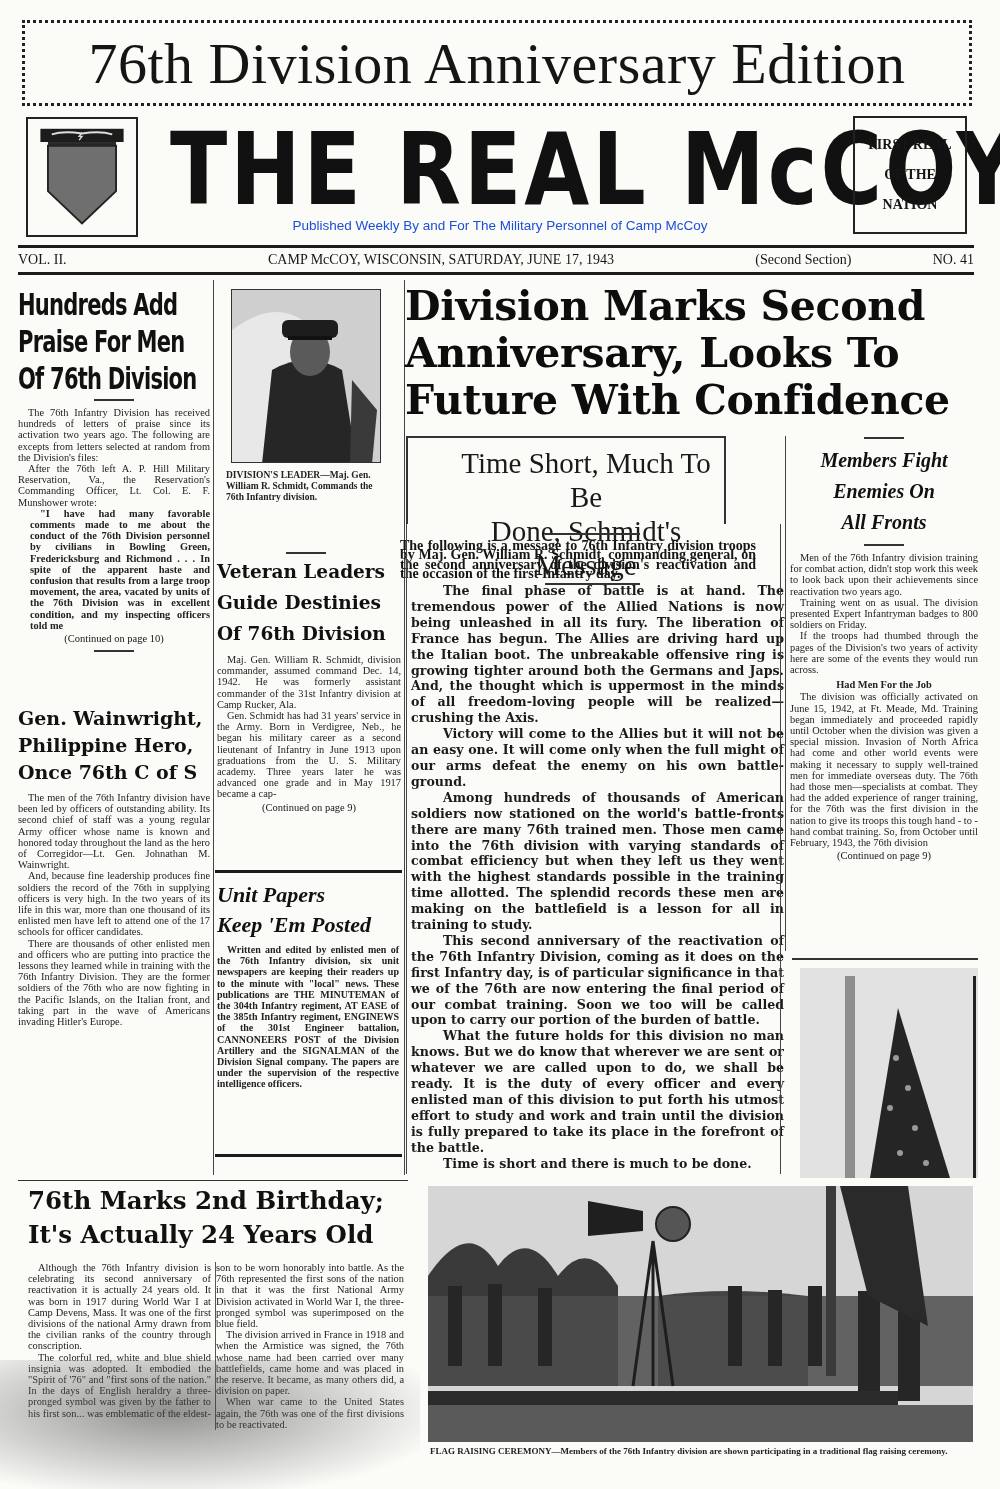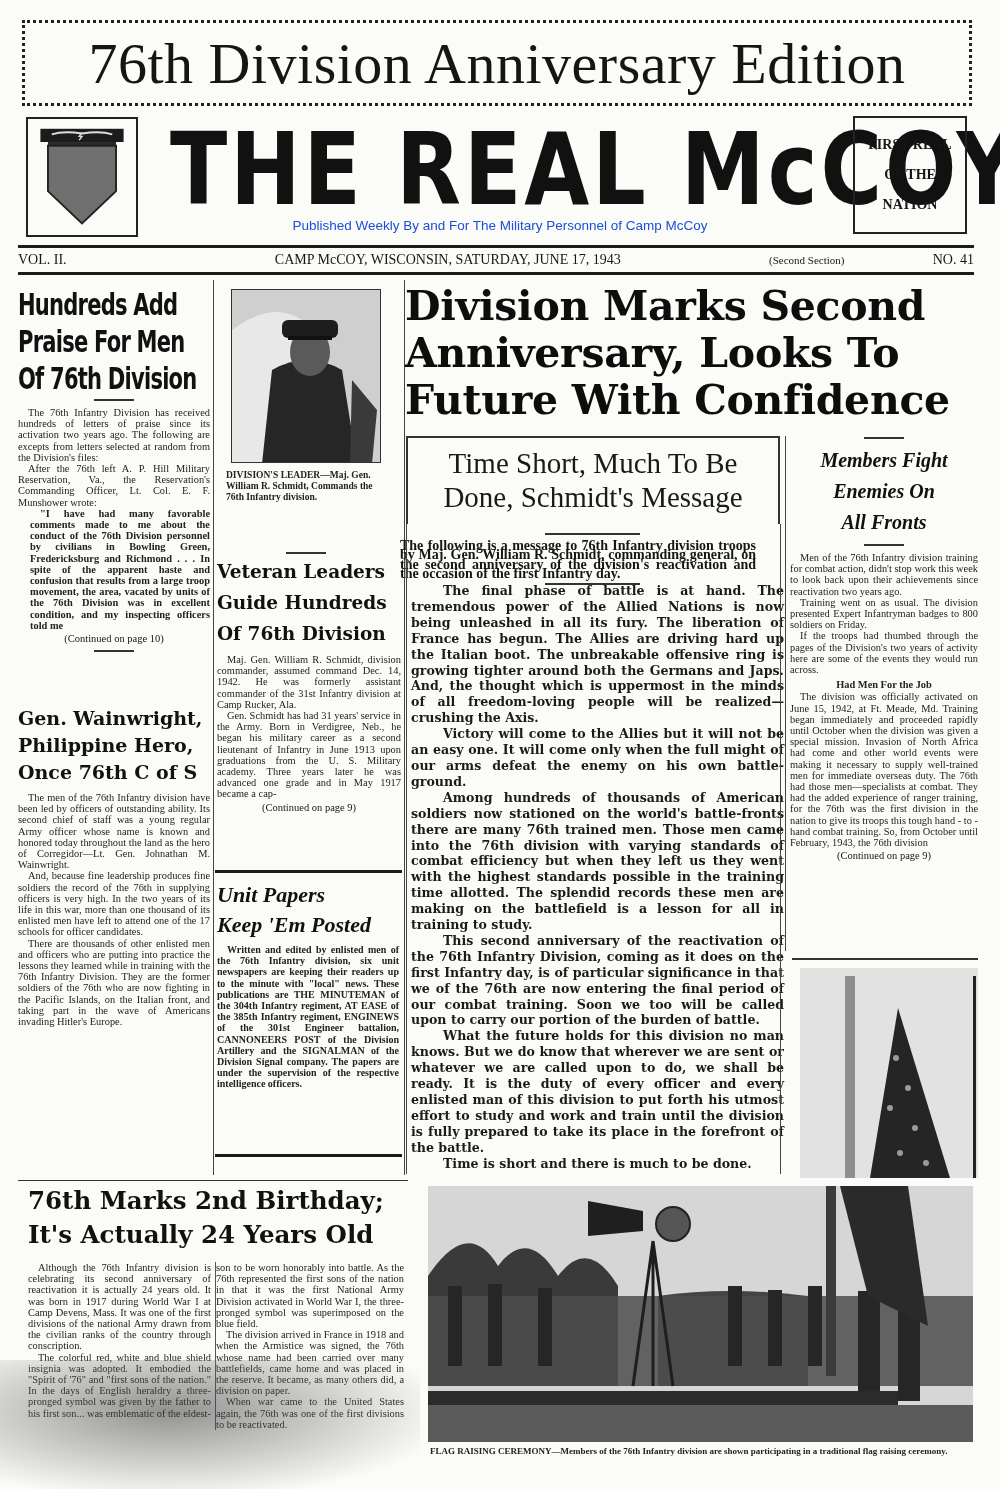--- a/index.html
+++ b/index.html
@@ -34,21 +34,21 @@
     padding: 12px 0; font-family: "Liberation Serif", serif; font-weight: bold; font-size: 14px;
   }
 
   .rule-thick { height: 3px; background: #1b1b1b; }
   .rule-thin { height: 1px; background: #333; }
 
   .dateline {
     left: 18px; top: 252px; width: 956px; display: flex; justify-content: space-between; align-items: baseline;
     font-family: "Liberation Serif", serif; font-size: 14px;
   }
-  .dateline .section { font-size: 11px; }
+  .dateline .section { font-size: 14px; }
 
   
   .col-rule { width: 1px; background: #444; }
   .head-condensed {
     font-family: "DejaVu Sans", sans-serif; font-weight: bold; color: #111;
     transform-origin: top left; letter-spacing: -1px;
   }
   .body-text {
     font-family: "Liberation Serif", serif; font-size: 10.4px; line-height: 11.2px;
     text-align: justify; color: #222;
@@ -66,21 +66,21 @@
     border: 1px solid #333; overflow: hidden; position: absolute;
   }
   .caption { font-family: "Liberation Serif", serif; font-size: 9.5px; line-height: 11px; font-weight: bold; color: #222; }
 
   .main-head {
     left: 405px; top: 283px; width: 575px;
     font-family: "DejaVu Serif", serif; font-weight: 900; font-size: 41px; line-height: 47px;
     letter-spacing: -0.3px; color: #0d0d0d;
   }
 
-  .message-box { left: 406px; top: 436px; width: 374px; height: 88px; border: 2px solid #333; border-bottom: none; }
+  .message-box { left: 406px; top: 436px; width: 320px; height: 88px; border: 2px solid #333; border-bottom: none; padding-left: 40px; }
   .message-head {
     font-family: "Liberation Serif", serif; font-size: 29px; line-height: 34px;
     text-align: center; padding-top: 8px; color: #1a1a1a;
   }
   .message-intro {
     left: 400px; top: 541px; width: 356px;
     font-family: "Liberation Serif", serif; font-weight: bold; font-size: 14px; line-height: 9.4px; text-align: justify;
   }
   .message-body {
     left: 411px; top: 583px; width: 373px;
@@ -167,21 +167,21 @@
     <rect x="56" y="46" width="44" height="4" fill="#111"></rect>
     <path d="M120 90 L145 120 L140 174 L118 174 Z" fill="#3a3a3a"></path>
   </svg>
 </div>
 <div class="abs caption" style="left:226px; top:470px; width:160px;">DIVISION'S LEADER—Maj. Gen. William R. Schmidt, Commands the 76th Infantry division.</div>
 <div class="abs short-rule" style="left:286px; top:546px;"></div>
 
 <div class="abs" style="left:217px; top:556px; width:184px;">
   <div class="serif-bold-head" style="font-size:18.5px; line-height:31px;">
     <div>Veteran Leaders</div>
-    <div>Guide Hundreds</div>
+    <div>Guide Destinies</div>
     <div>Of 76th Division</div>
   </div>
   <div class="body-text" style="margin-top:5px;">
     <p>Maj. Gen. William R. Schmidt, division commander, assumed command Dec. 14, 1942. He was formerly assistant commander of the 31st Infantry division at Camp Rucker, Ala.</p>
     <p>Gen. Schmidt has had 31 years' service in the Army. Born in Verdigree, Neb., he began his military career as a second lieutenant of Infantry in June 1913 upon graduations from the U. S. Military academy. Three years later he was advanced one grade and in May 1917 became a cap-</p>
   </div>
   <div class="continued">(Continued on page 9)</div>
 </div>
 
 <div class="abs rule-thick" style="left:215px; top:870px; width:187px;"></div>

